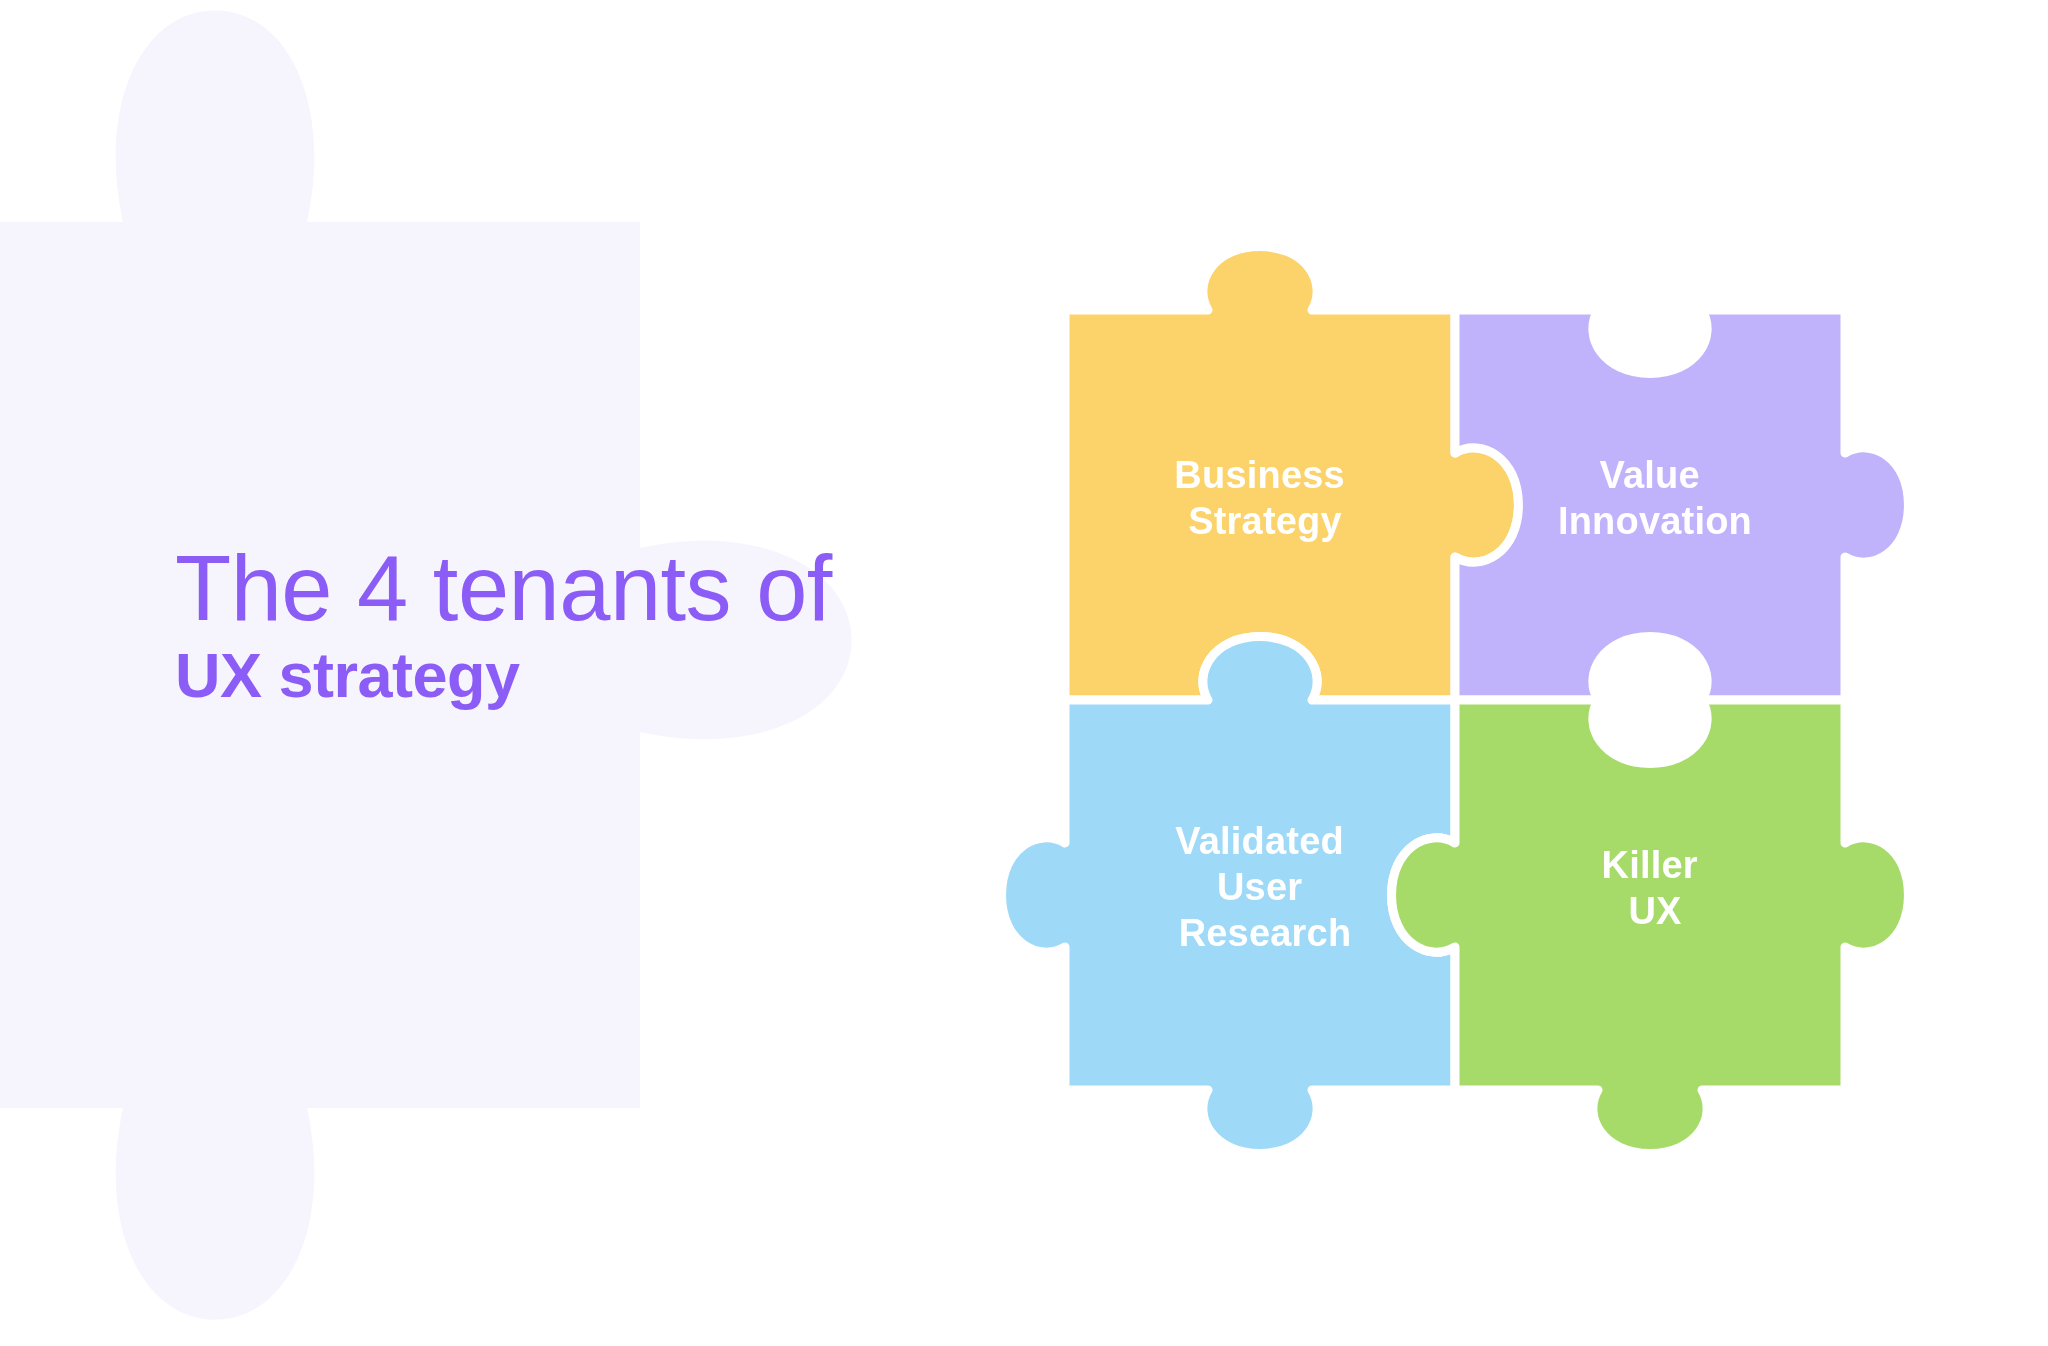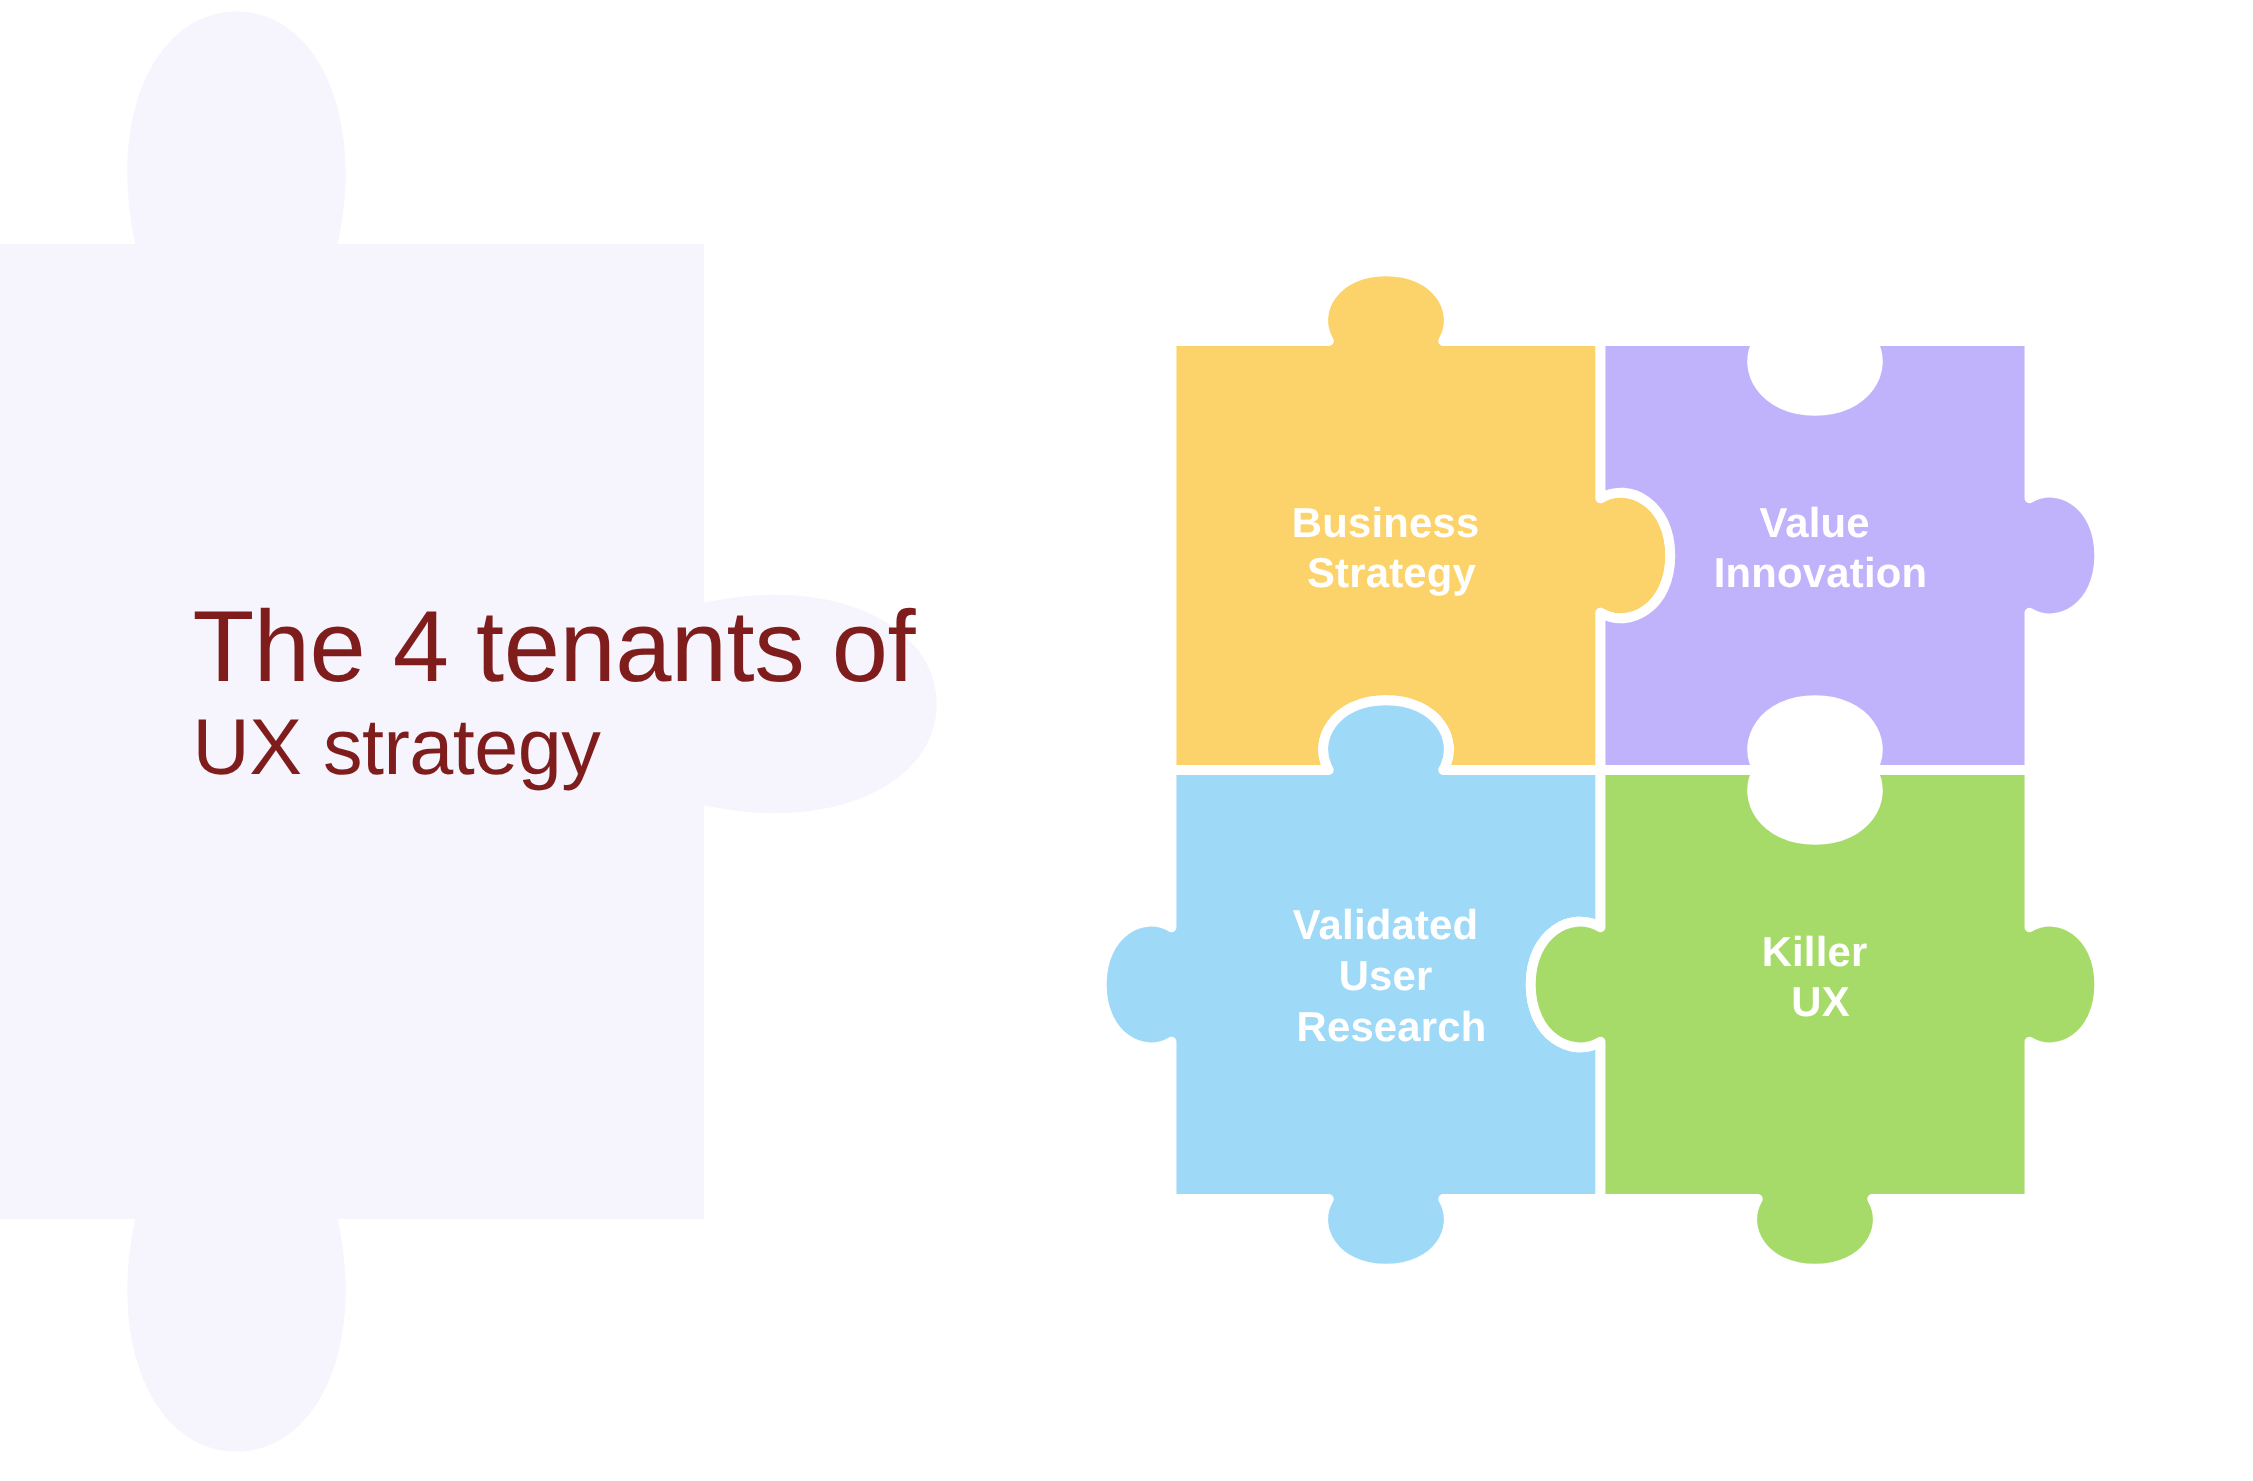--- a/index.html
+++ b/index.html
@@ -29,33 +29,33 @@
   }
   
   #headline {
     position: absolute;
     left: 175px;
     top: 540px;
     width: 900px;
     z-index: 5;
   }
   .headline-line {
-    color: #7f1d1d;
+    color: #8b5cf6;
     font-family: "Liberation Sans", sans-serif;
     letter-spacing: -0.5px;
     white-space: nowrap;
   }
   #headline-line-1 {
     font-size: 92px;
     font-weight: 400;
     line-height: 1.05;
   }
   #headline-line-2 {
-    font-size: 72px;
-    font-weight: 400;
+    font-size: 63px;
+    font-weight: 700;
     line-height: 1.22;
   }
   
   #puzzle {
     position: absolute;
     left: 980px;
     top: 215px;
     width: 980px;
     height: 980px;
     z-index: 4;

